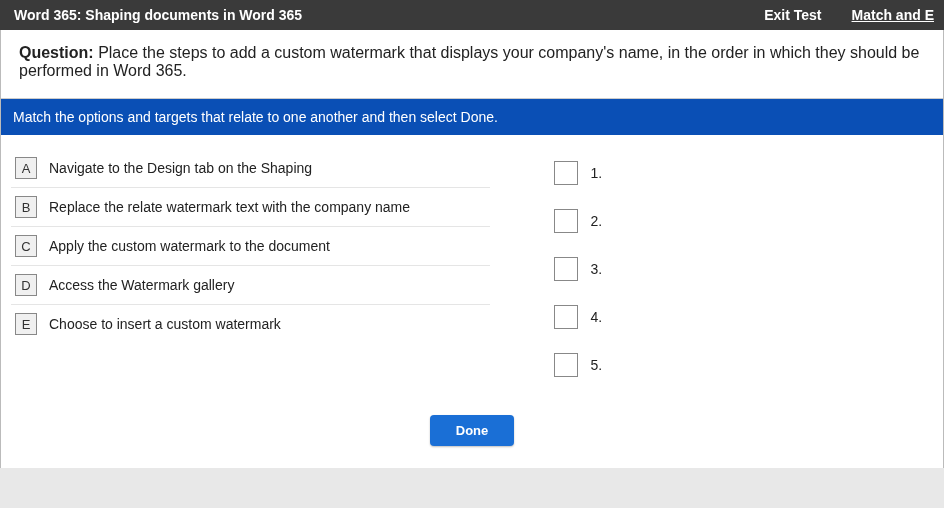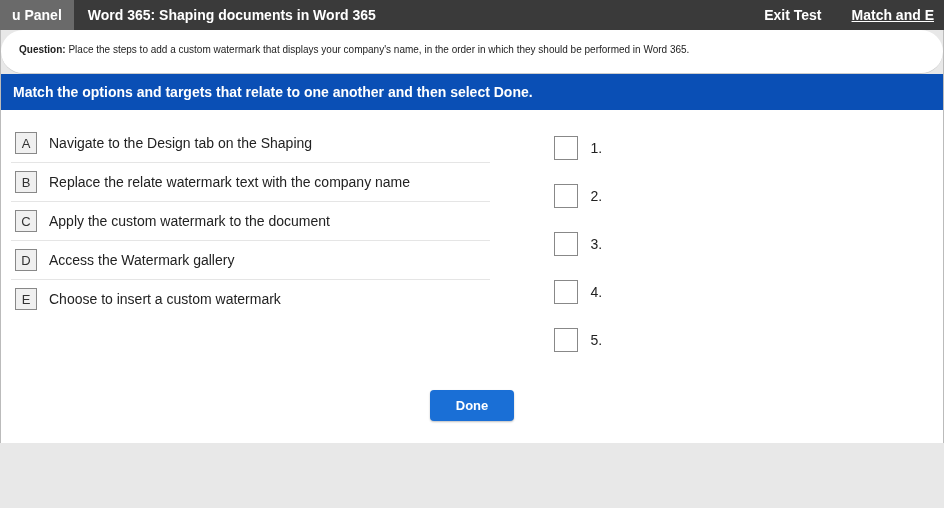--- a/index.html
+++ b/index.html
@@ -37,31 +37,30 @@
     cursor: pointer;
   }
   .topbar .save {
     padding: 6px 10px;
     font-weight: bold;
     text-decoration: underline;
     cursor: pointer;
   }
   .question-block {
     padding: 14px 18px 18px 18px;
-    font-size: 10px;
+    font-size: 16px;
     color: #222;
     border-bottom: 1px solid #ccc;
     background: #fff;
-    border-radius: 31px;
   }
   .question-block .q-label { font-weight: bold; }
   .instr-bar {
     background: #0a4fb5;
     color: #fff;
-    font-weight: bold;
+    font-weight: normal;
     padding: 10px 12px;
     font-size: 14px;
   }
   .match-area {
     display: flex;
     padding: 14px 10px 10px 10px;
     background: #fff;
   }
   .options-col {
     width: 52%;
@@ -128,21 +127,20 @@
   .main-wrap {
     border-left: 1px solid #bbb;
     border-right: 1px solid #bbb;
     margin: 0;
   }
 </style>
 </head>
 <body>
 
 <div class="topbar">
-  <div class="panel-tab">u Panel</div>
   <div class="title">Word 365: Shaping documents in Word 365</div>
   <div class="spacer"></div>
   <div class="exit">Exit Test</div>
   <div class="save">Match and E</div>
 </div>
 
 <div class="main-wrap">
   <div class="question-block">
     <span class="q-label">Question:</span>
     <span>Place the steps to add a custom watermark that displays your company's name, in the order in which they should be performed in Word 365.</span>

